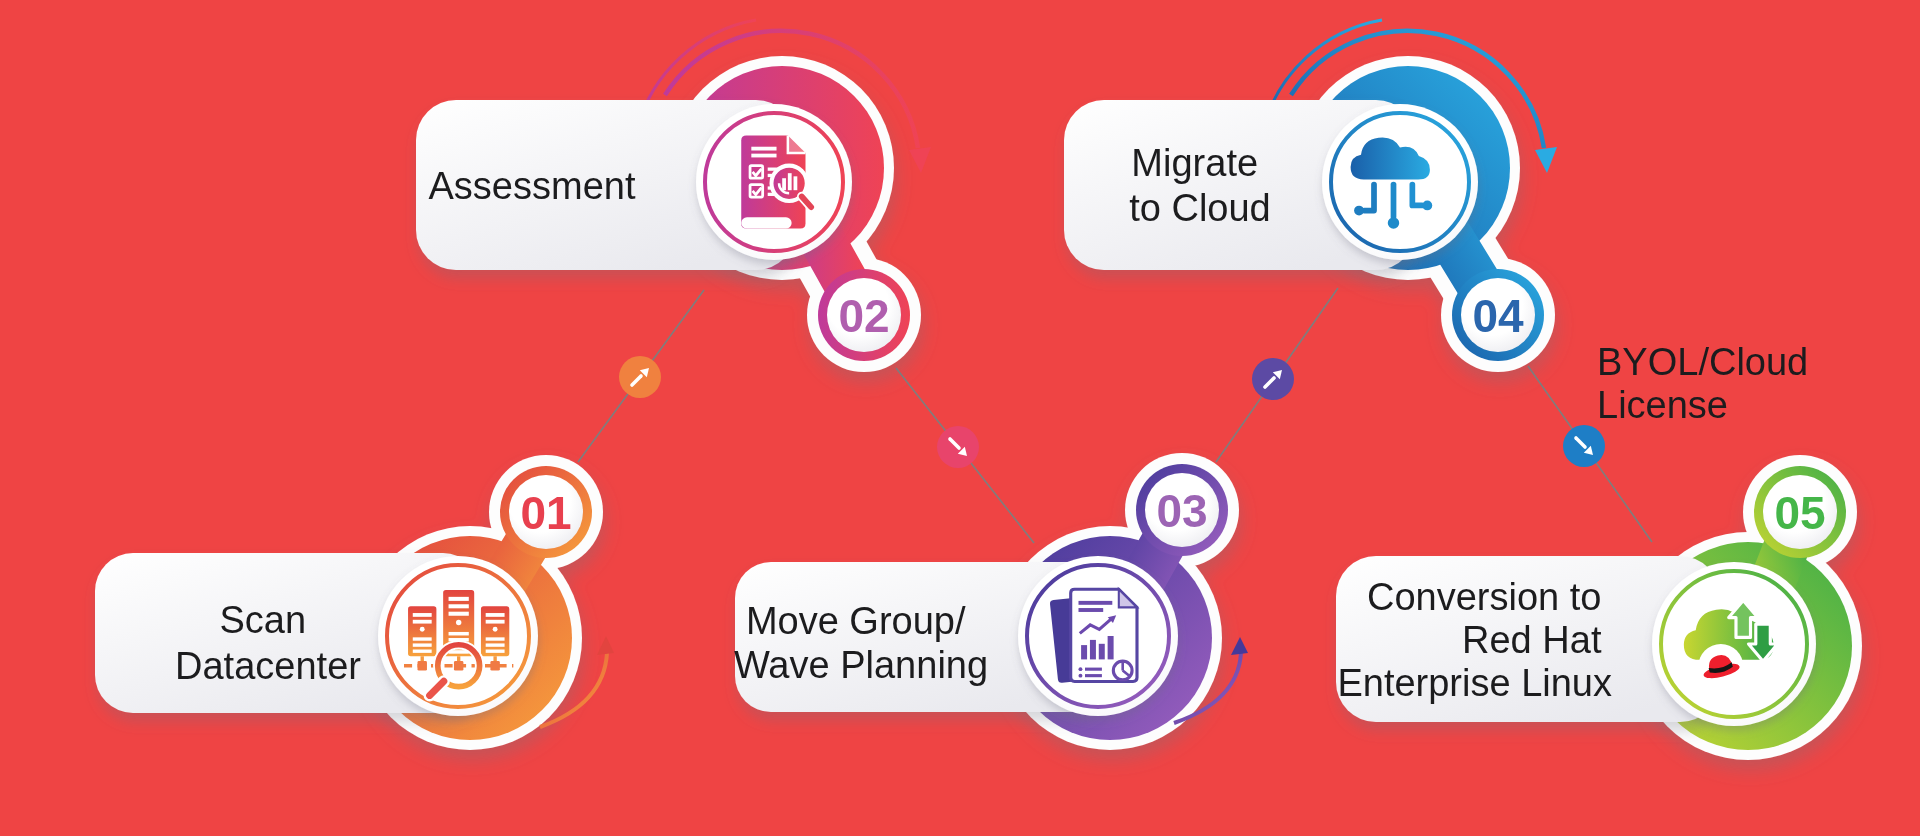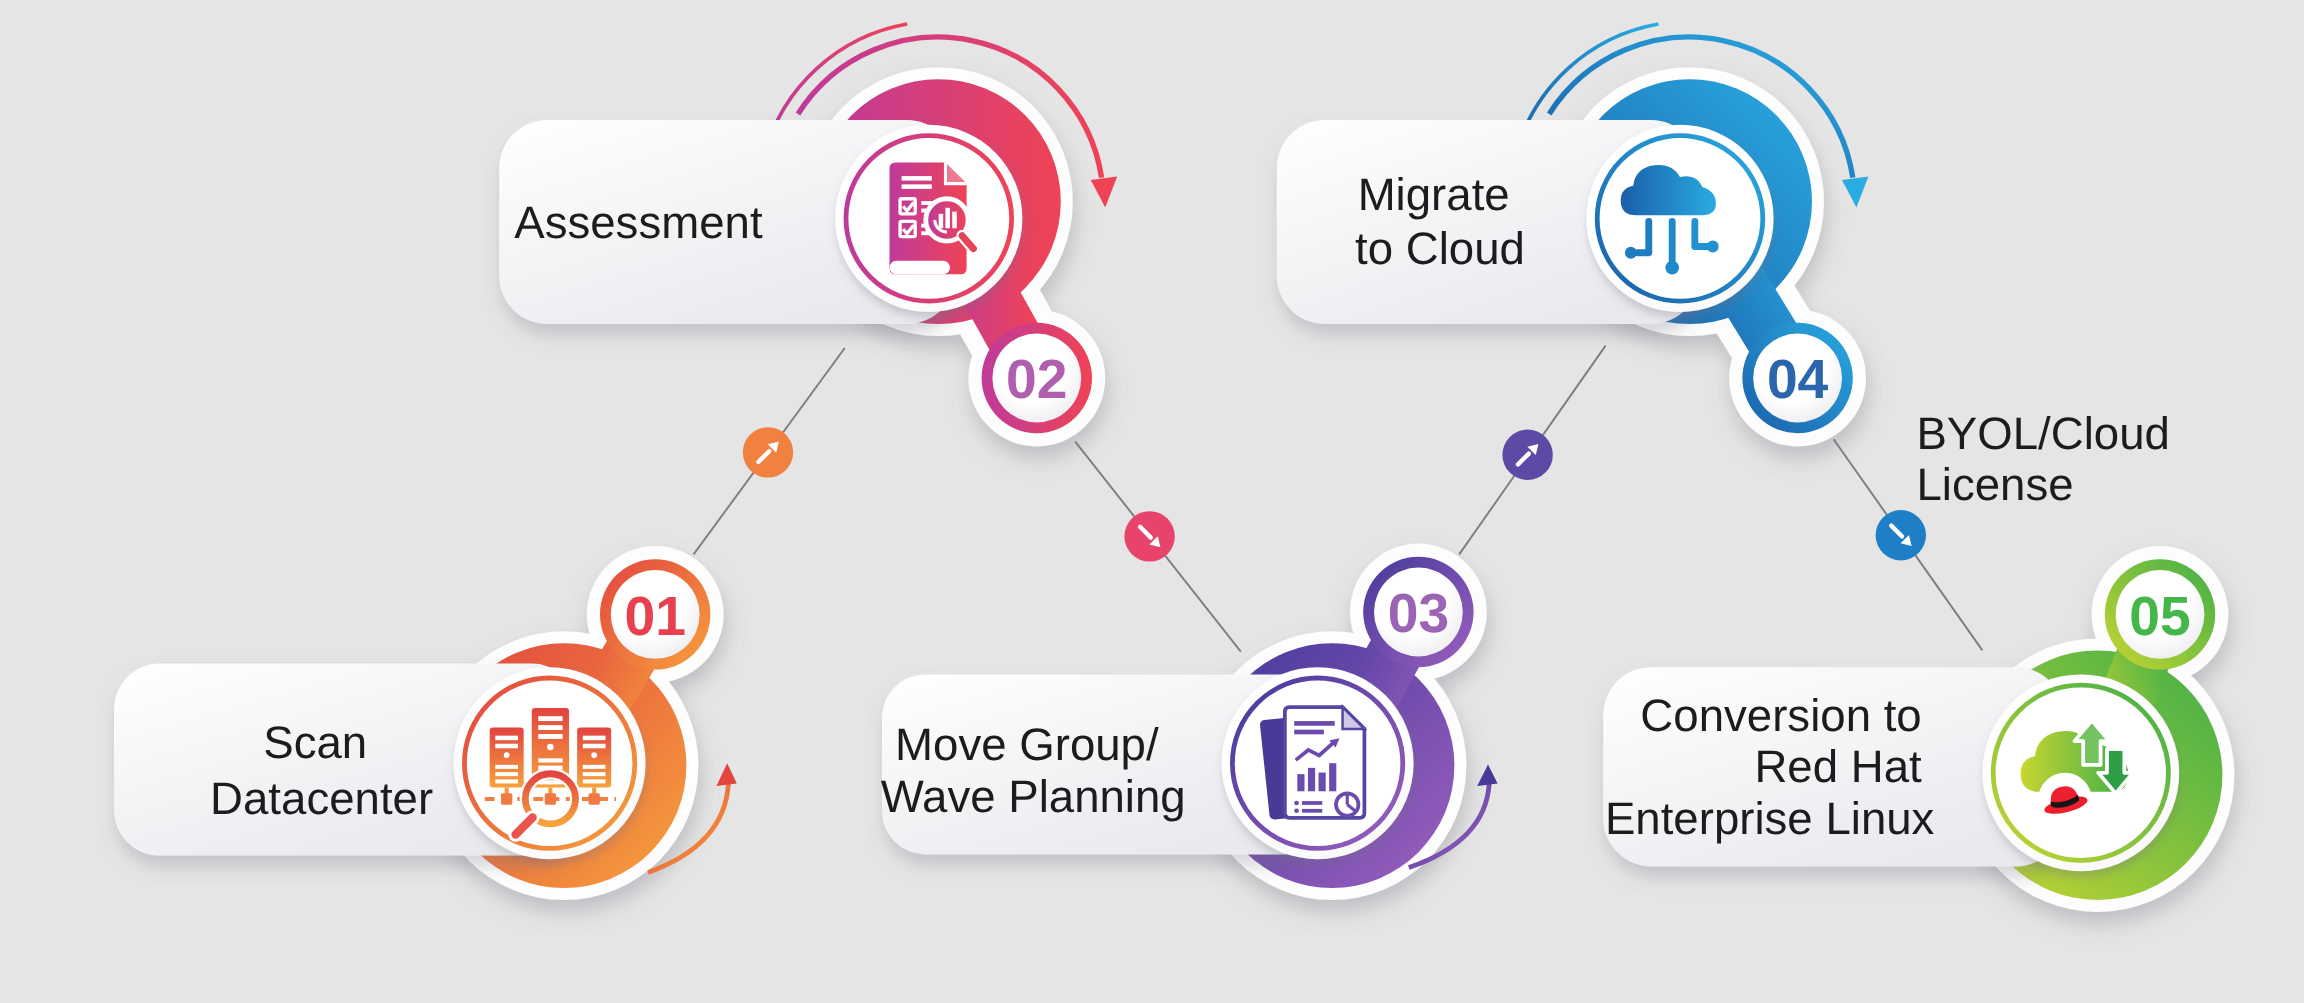--- a/index.html
+++ b/index.html
@@ -1,16 +1,16 @@
 <!DOCTYPE html>
 <html><head>
 <meta charset="utf-8">
 <style>
   html,body{margin:0;padding:0;background:#ffffff;}
-  .stage{width:1920px;height:836px;position:relative;background:#e5e5e5;overflow:hidden;}
+  .stage{width:1920px;height:836px;position:relative;background:#ef4444;overflow:hidden;}
   svg{display:block;}
   text{font-family:"Liberation Sans", sans-serif;}
   .lbl{font-size:38px;fill:#1c1c1e;}
   .num{font-size:46px;font-weight:bold;}
   .byol{font-size:38px;fill:#1c1c1e;}
 </style>
 </head>
 <body>
 
 <div class="stage">

